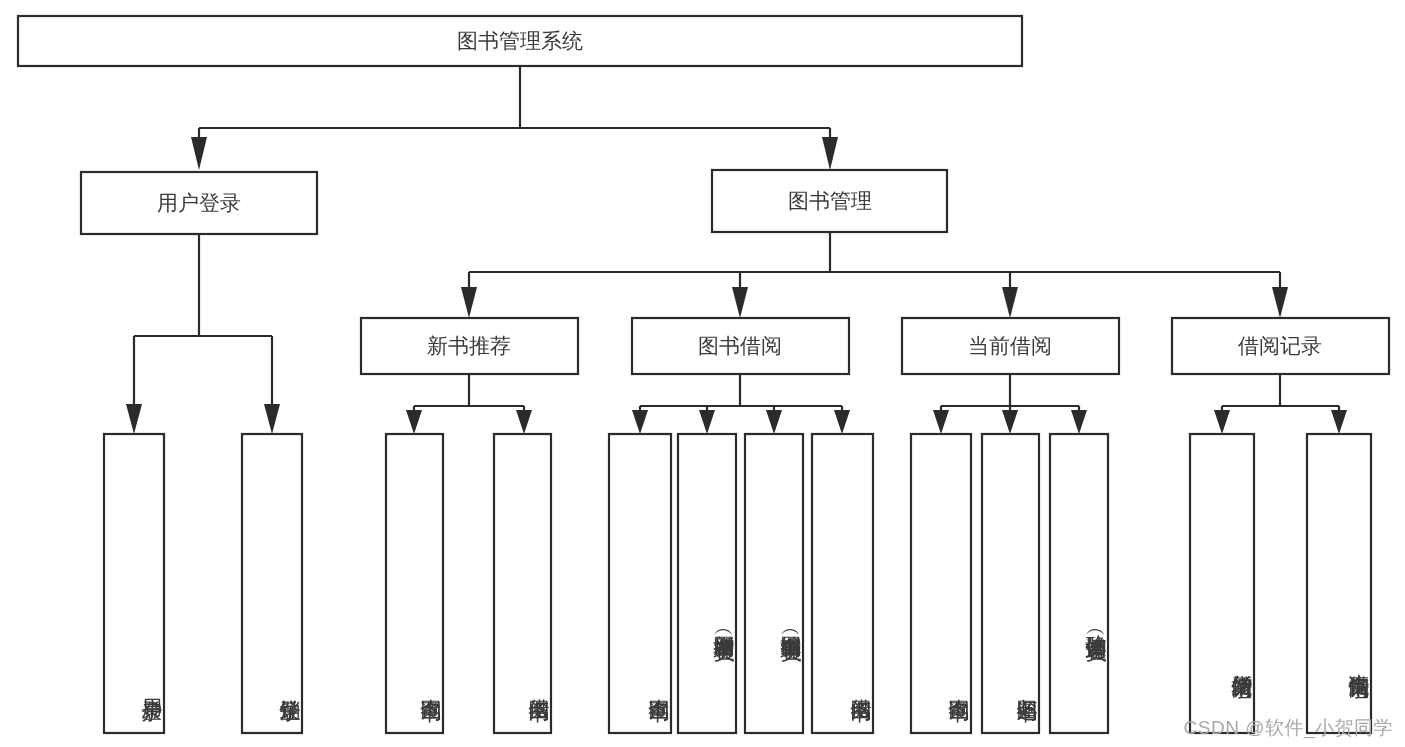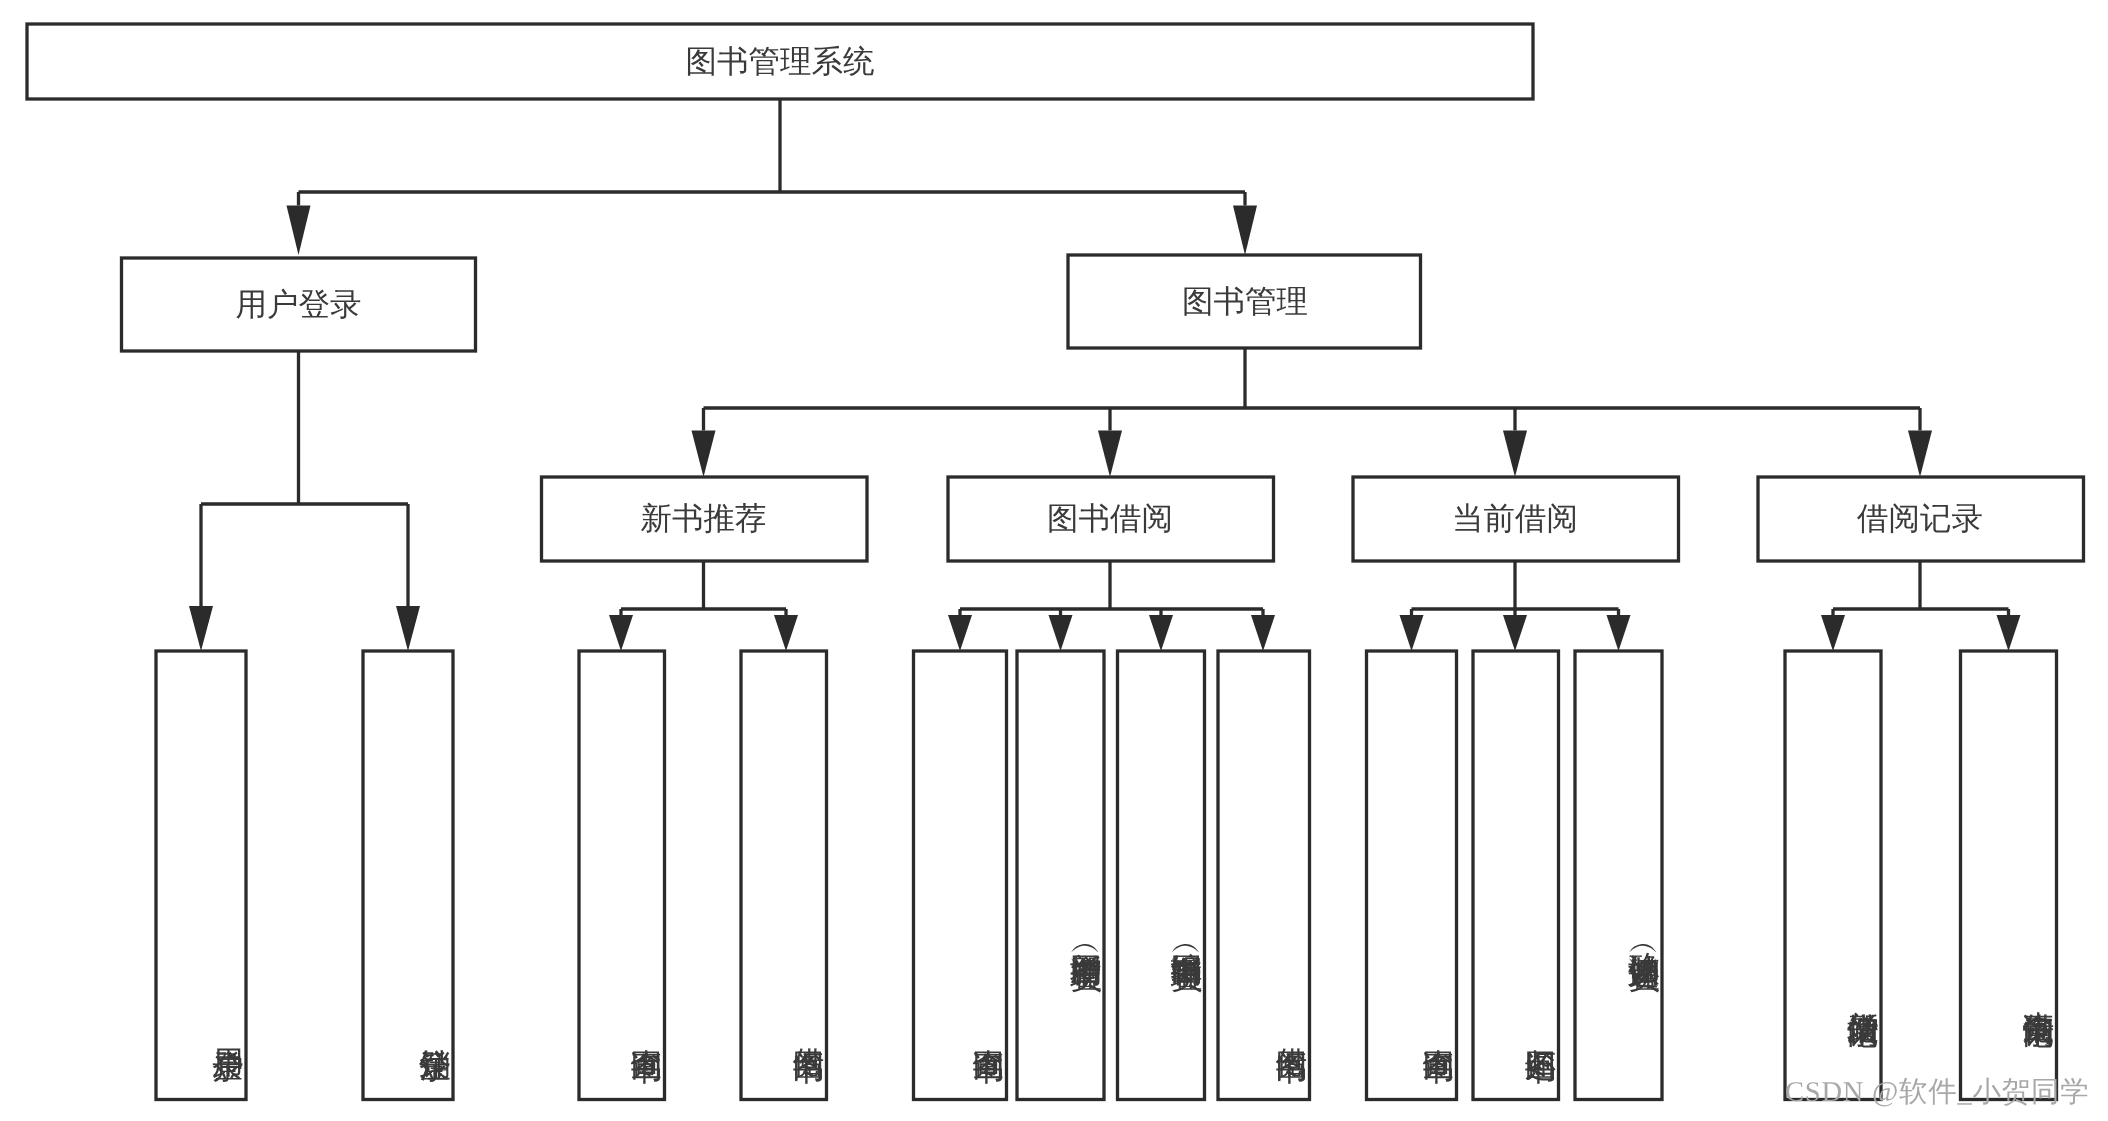--- a/index.html
+++ b/index.html
@@ -62,21 +62,21 @@
     text-orientation: upright;
     letter-spacing: 1px;
     white-space: nowrap;
     pointer-events: none;
   }
   .watermark {
     position: absolute;
     right: 12px;
     bottom: 6px;
     color: #a8a8a8;
-    font-family: Liberation Serif, serif;
+    font-family: Liberation Sans, sans-serif;
     font-size: 19px;
     letter-spacing: 0.5px;
     white-space: nowrap;
   }
 </style>
 </head>
 <body>
 
 <div id="diagram-root">
 

